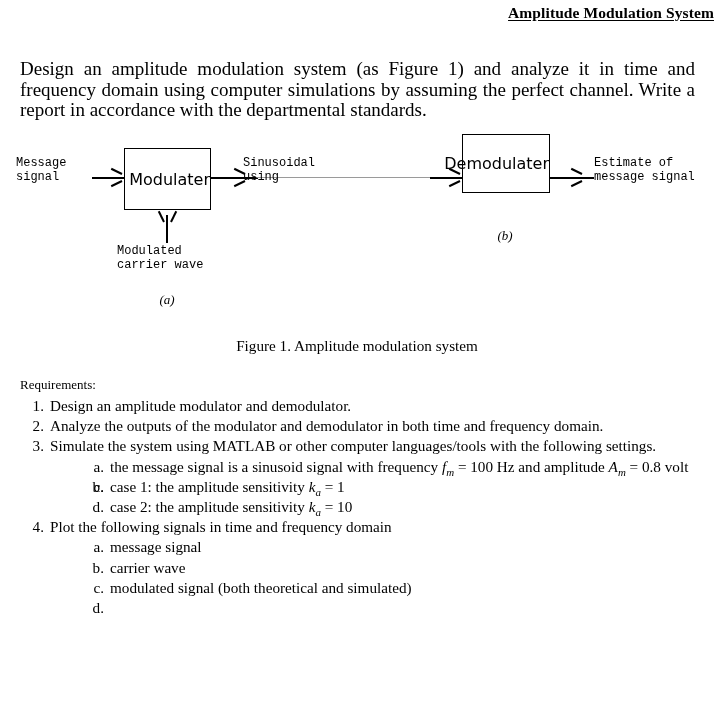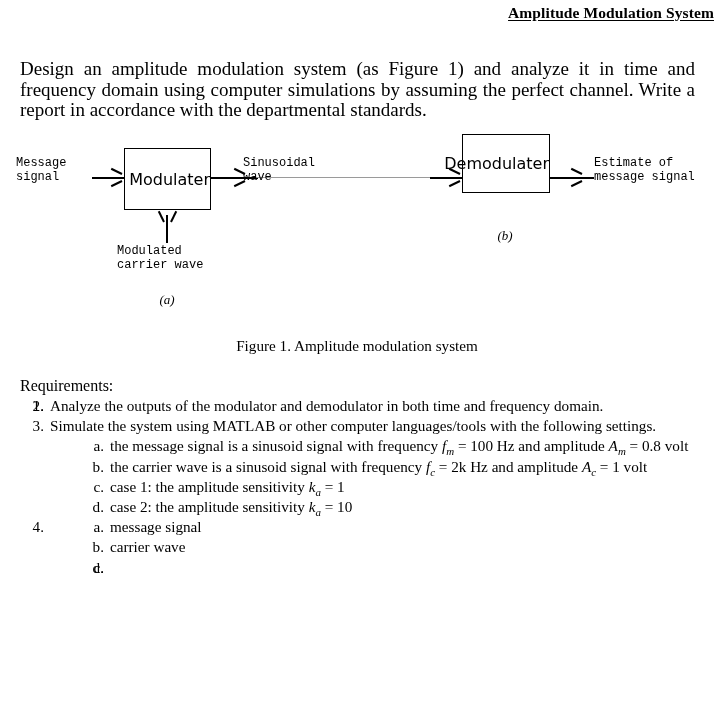--- a/index.html
+++ b/index.html
@@ -142,21 +142,21 @@
     width: 714px;
     text-align: center;
     font-size: 15.2px;
   }
 
   
   .req-head {
     position: absolute;
     top: 377px;
     left: 20px;
-    font-size: 16px;
+    font-size: 13px;
     text-align: right;
   }
   .req-list {
     position: absolute;
     top: 396px;
     left: 20px;
     width: 675px;
     font-size: 15.2px;
     line-height: 20.2px;
   }
@@ -218,21 +218,21 @@
   <div class="hline" style="left:211px; top:46.5px; width:47px;"></div>
   <div class="ah ah-r" style="left:233px; top:42px;"></div>
 
   <div class="hline-faint" style="left:256px; top:47.2px; width:178px;"></div>
 
   <div class="hline" style="left:430px; top:46.5px; width:32px;"></div>
   <div class="ah ah-r" style="left:448px; top:42px;"></div>
 
   <div class="fig-label" style="left:243px; top:26px; width:90px;">
     <div>Sinusoidal</div>
-    <div>wave</div>
+    <div>using</div>
   </div>
 
 
   <div class="vline" style="left:166px; top:85px; height:28px;"></div>
   <div class="ah ah-u" style="left:161.5px; top:80px;"></div>
 
   <div class="fig-label" style="left:117px; top:114px; width:100px;">
     <div>Modulated</div>
     <div>carrier wave</div>
   </div>
@@ -255,20 +255,21 @@
 </div>
 
 <div class="caption">Figure 1. Amplitude modulation system</div>
 
 <div class="req-head">Requirements:</div>
 
 <div class="req-list">
 
   <div class="li li-last-line">
     <span class="mark">1.</span>
+    <span>Design an amplitude modulator and demodulator.</span>
   </div>
 
   <div class="li">
     <span class="mark">2.</span>
     <span>Analyze the outputs of the modulator and demodulator in both time and frequency domain.</span>
   </div>
 
   <div class="li">
     <span class="mark">3.</span>
     <span>Simulate the system using MATLAB or other computer languages/tools with the following settings.</span>
@@ -276,47 +277,48 @@
 
   <div class="sub-list">
 
     <div class="li">
       <span class="mark">a.</span>
       <span><span>the message signal is a sinusoid signal with frequency </span><var><span>f</span><sub>m</sub></var><span> = 100 Hz and amplitude </span><var><span>A</span><sub>m</sub></var><span> = 0.8 volt</span></span>
     </div>
 
     <div class="li">
       <span class="mark">b.</span>
-      <span><span>the carrier wave is a sinusoid signal with frequency </span><var><span>f</span><sub>c</sub></var><span> = 2k Hz and amplitude </span><var><span>A</span><sub>c</sub></var><span> = 1 volt</span></span>
     </div>
 
     <div class="li li-last-line">
       <span class="mark">c.</span>
       <span><span>case 1: the amplitude sensitivity </span><var><span>k</span><sub>a</sub></var><span> = 1</span></span>
     </div>
 
     <div class="li li-last-line">
       <span class="mark">d.</span>
       <span><span>case 2: the amplitude sensitivity </span><var><span>k</span><sub>a</sub></var><span> = 10</span></span>
     </div>
   </div>
 
   <div class="li li-last-line">
     <span class="mark">4.</span>
+    <span>Plot the following signals in time and frequency domain</span>
   </div>
 
   <div class="sub-list">
     <div class="li li-last-line">
       <span class="mark">a.</span>
       <span>message signal</span>
     </div>
     <div class="li li-last-line">
       <span class="mark">b.</span>
       <span>carrier wave</span>
     </div>
     <div class="li li-last-line">
       <span class="mark">c.</span>
+      <span>modulated signal (both theoretical and simulated)</span>
     </div>
     <div class="li li-last-line">
       <span class="mark">d.</span>
     </div>
   </div>
 </div>
 
 </body></html>

